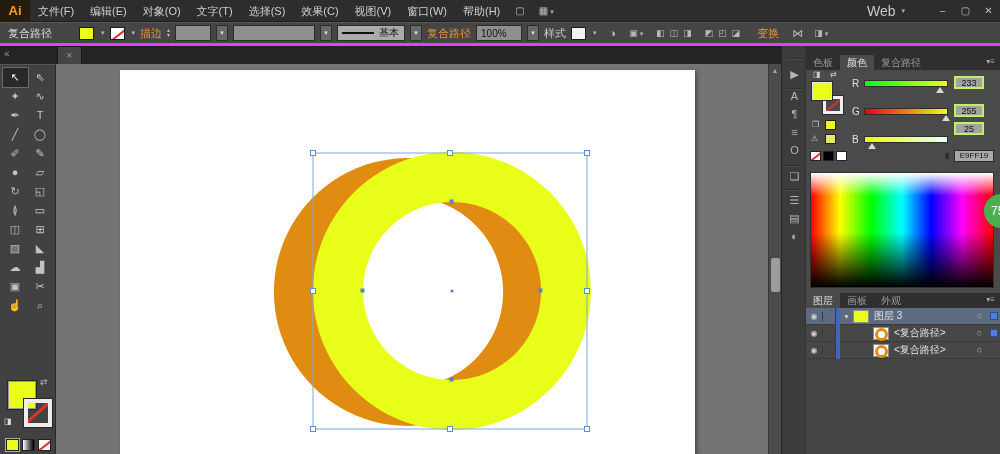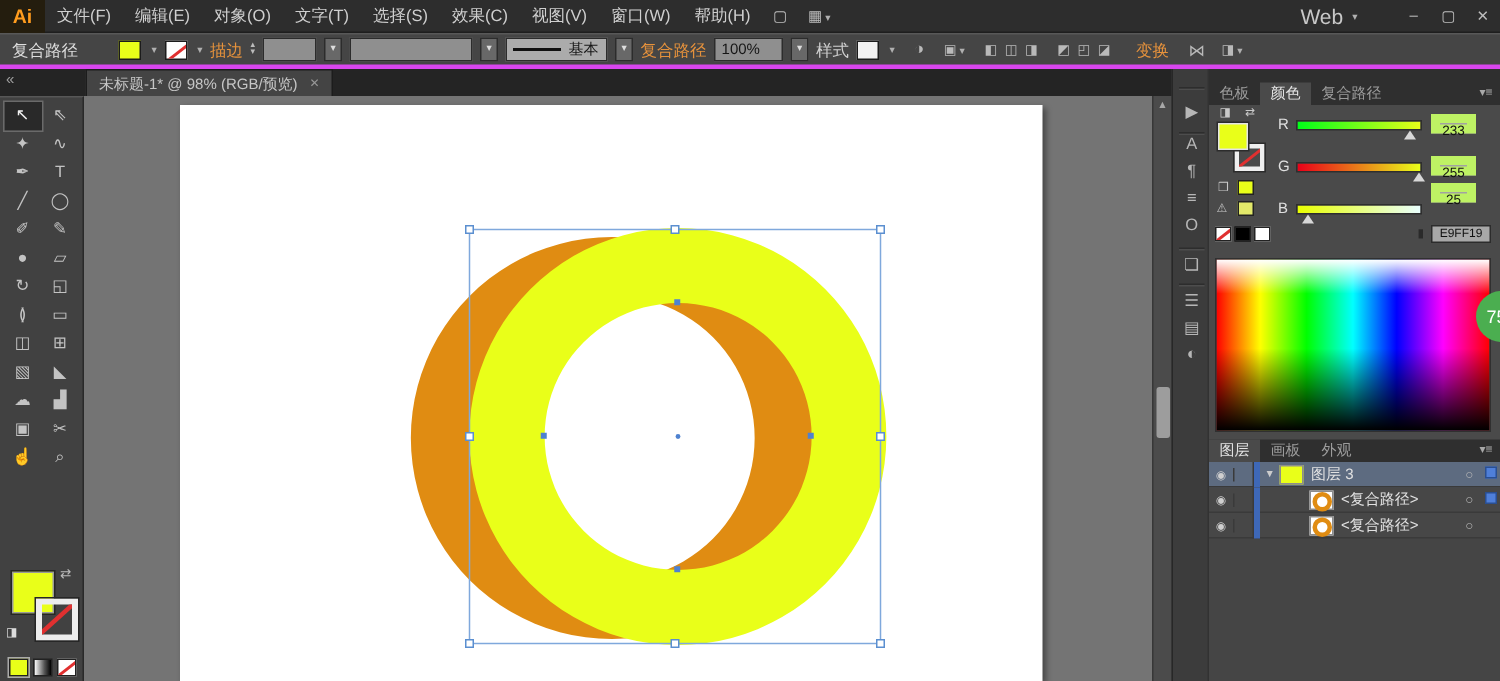--- a/index.html
+++ b/index.html
@@ -67,21 +67,21 @@
 .ptab.active{background:#4a4a4a;color:#e3e3e3}
 .pmenu{margin-left:auto;color:#a8a8a8;font-size:8px;padding:0 5px;height:15px;line-height:14px}
 .color-body{position:absolute;left:0;top:24px;width:194px;height:99px;background:#4a4a4a}
 .cp-fill{position:absolute;left:6px;top:12px;width:20px;height:18px;background:#E9FF19;border:1px solid #e5e5e5;outline:1px solid #2c2c2c;z-index:2}
 .cp-stroke{position:absolute;left:17px;top:26px;width:20px;height:18px;border:3px solid #efefef;outline:1px solid #2c2c2c;overflow:hidden}
 .cp-stroke::after{content:"";position:absolute;left:-5px;top:5px;width:26px;height:2px;background:#e03030;transform:rotate(-38deg)}
 .cp-mini-ic{position:absolute;font-size:8px;color:#c9c9c9}
 .ch-label{position:absolute;width:10px;font-size:10px;color:#e0e0e0}
 .ch-track{position:absolute;left:58px;width:84px;height:7px;border:1px solid #2e2e2e}
 .ch-thumb{position:absolute;width:0;height:0;border-left:4px solid transparent;border-right:4px solid transparent;border-bottom:6px solid #d8d8d8}
-.ch-val{position:absolute;left:148px;width:30px;height:13px;background:#a2a2a2;border:6px solid #bef264;color:#111;font-size:9px;text-align:center;line-height:11px}
+.ch-val{position:absolute;left:148px;width:30px;height:13px;background:#a2a2a2;border:2px solid #bef264;color:#111;font-size:9px;text-align:center;line-height:11px}
 .tr-r{background:linear-gradient(to right,#00FF19,#E9FF19)}
 .tr-g{background:linear-gradient(to right,#E90019,#E9FF19)}
 .tr-b{background:linear-gradient(to right,#E9FF00,#E9FFFF)}
 .mini-sw{position:absolute;width:11px;height:10px;border:1px solid #222}
 .hexbox{position:absolute;left:148px;top:80px;width:40px;height:12px;background:#a8a8a8;border:1px solid #2c2c2c;color:#111;font-size:8px;text-align:center;line-height:10px}
 .hexchip{position:absolute;left:139px;top:81px;font-size:8px;color:#2a2a2a}
 .spectrum{position:absolute;left:4px;top:126px;width:184px;height:116px;border:1px solid #303030;background:linear-gradient(to bottom,rgba(255,255,255,1) 0%,rgba(255,255,255,0) 20%,rgba(0,0,0,0) 52%,rgba(0,0,0,1) 100%),linear-gradient(to right,#f00 0%,#ff0 16%,#0f0 33%,#0ff 50%,#00f 66%,#f0f 83%,#f00 100%)}
 .layers-body{position:absolute;left:0;top:262px;width:194px;height:146px;background:#454545}
 .lrow{position:absolute;left:0;width:194px;height:17px;display:flex;align-items:center;background:#474747;border-bottom:1px solid #3a3a3a;font-size:10px}
 .lrow.sel{background:#5d6b80}
@@ -159,21 +159,20 @@
   <span class="cbi sm">◰</span>
   <span class="cbi sm">◪</span>
   <span class="orange" style="margin-left:12px">变换</span>
   <span class="cbi" style="margin-left:8px">⋈</span>
   <span class="cbi sm" style="margin-left:6px"><span>◨</span><span class="dd">▾</span></span>
 </div>
 
 <div id="tabbar">
   <span class="collapse">«</span>
   <div class="doctab">
-    <span>未标题-1* @ 98% (RGB/预览)</span>
     <span class="x">✕</span>
   </div>
 </div>
 
 <div id="toolbar">
   <div class="tools">
     <span class="tool active">↖</span>
     <span class="tool">⇖</span>
     <span class="tool">✦</span>
     <span class="tool">∿</span>

